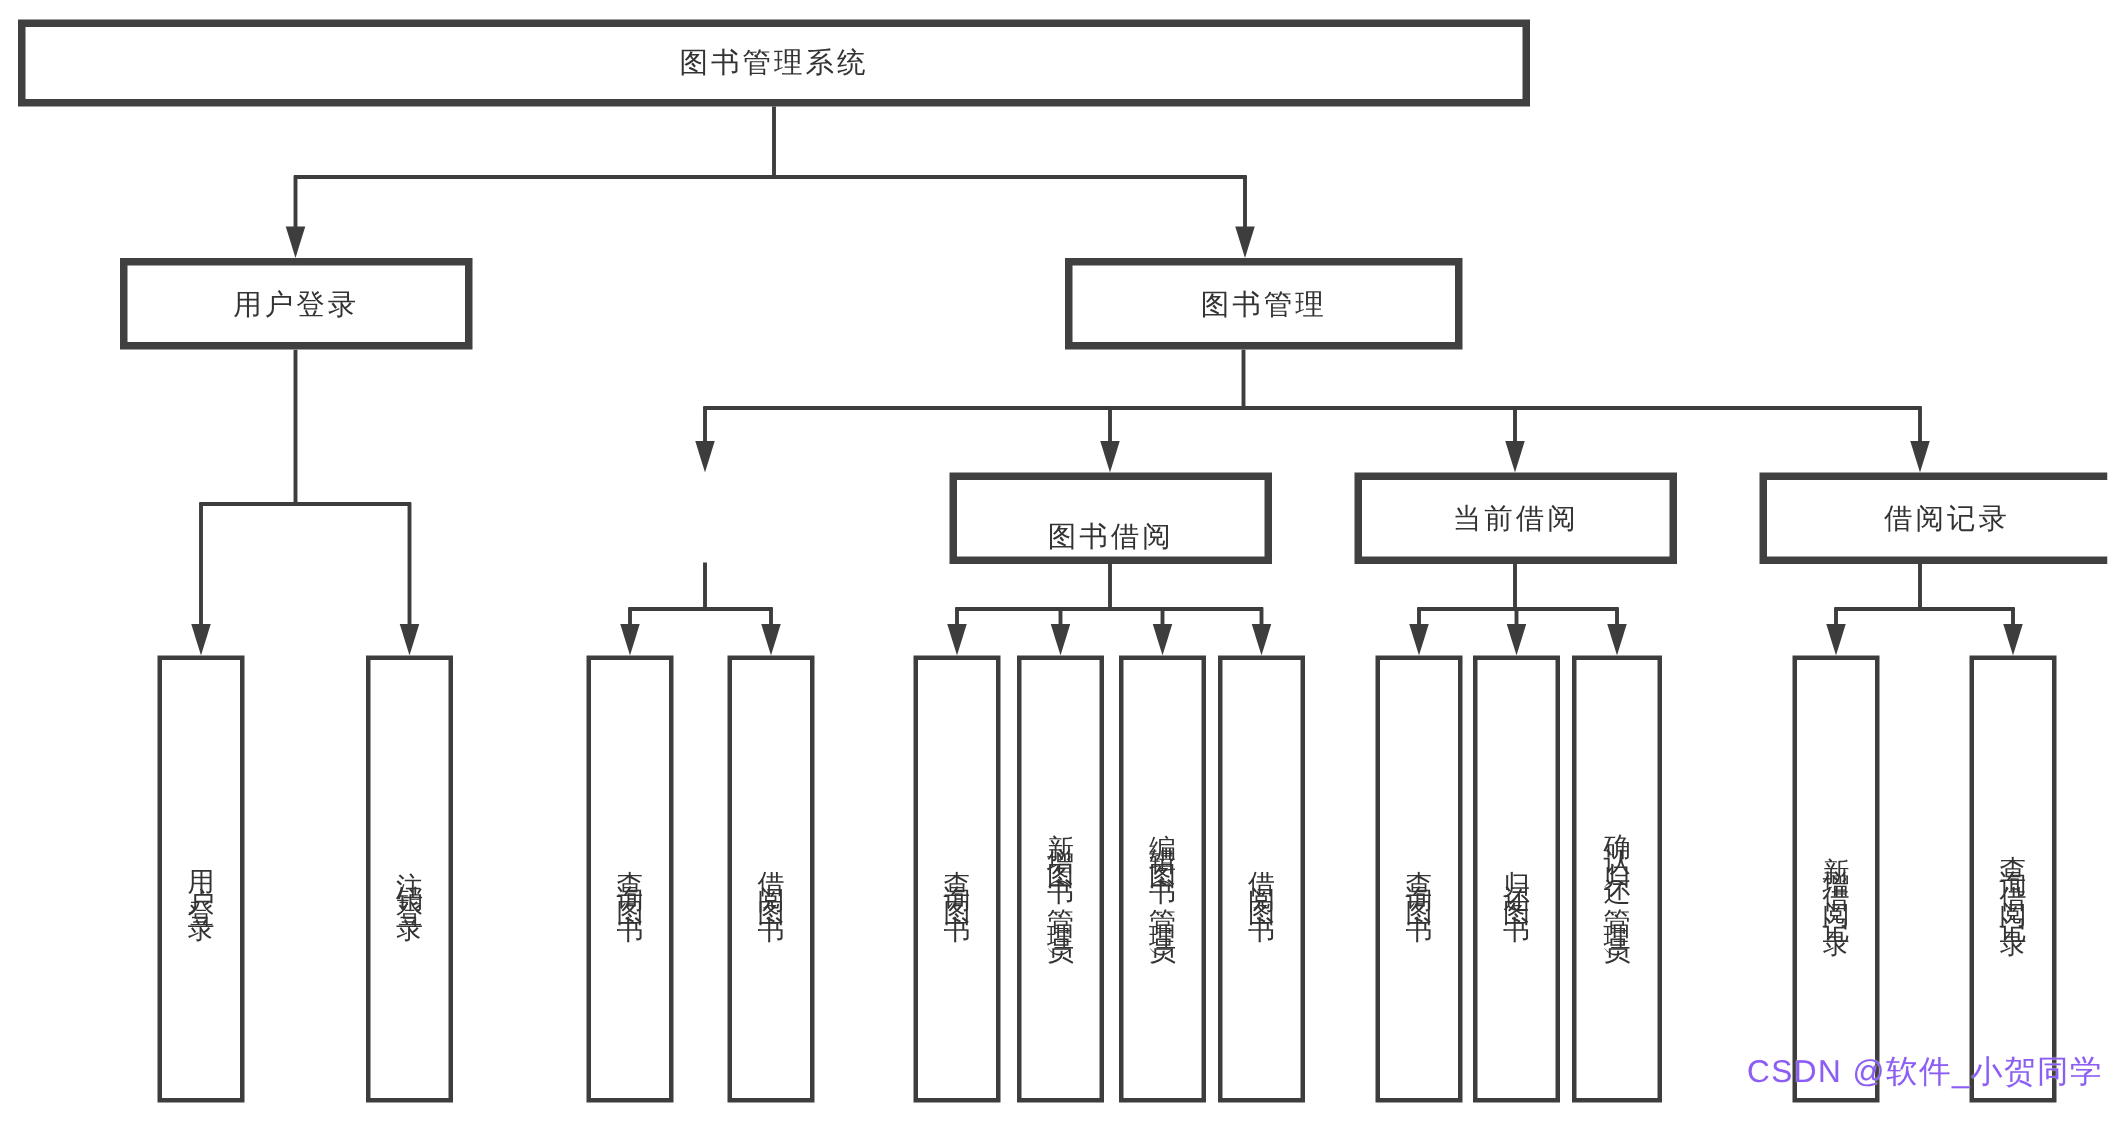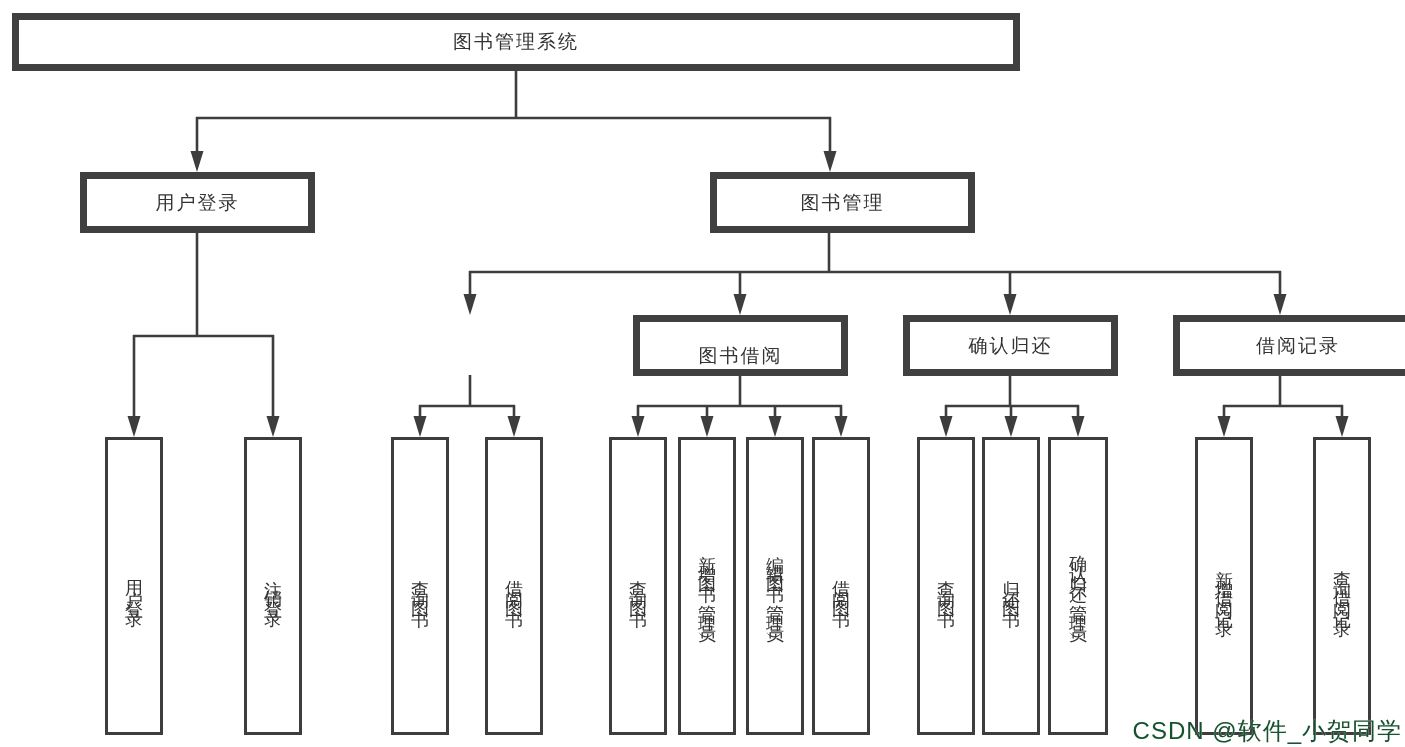--- a/index.html
+++ b/index.html
@@ -8,21 +8,21 @@
     width: 1405px;
     height: 747px;
     background: #ffffff;
     overflow: hidden;
     font-family: "Liberation Sans", "DejaVu Sans", sans-serif;
   }
   #wires { position: absolute; left: 0; top: 0; }
   .hbox {
     position: absolute;
     box-sizing: border-box;
-    border: 7px solid #404040;
+    border: 5px solid #404040;
     background: #ffffff;
     display: flex;
     align-items: center;
     justify-content: center;
     font-size: 19px;
     letter-spacing: 2px;
     color: #333333;
     white-space: nowrap;
   }
   .vbox {
@@ -37,23 +37,23 @@
     font-size: 18px;
     letter-spacing: 10px;
     color: #333333;
     line-height: 1;
   }
   
   .leaf { top: 437px; width: 58px; height: 298px; }
   .watermark {
     position: absolute;
     right: 3px;
-    bottom: 0;
-    font-size: 24px;
-    color: #14532d;
+    bottom: 19px;
+    font-size: 21px;
+    color: #8b5cf6;
     letter-spacing: 1px;
     text-shadow: 0 0 1px #e8e8e8;
     white-space: nowrap;
   }
 </style>
 </head>
 <body>
 
 <div id="canvas">
 
@@ -134,21 +134,21 @@
     <span>用户登录</span>
   </div>
   <div class="hbox" style="left:710px; top:172px; width:265px; height:61px;">
     <span>图书管理</span>
   </div>
 
   <div class="hbox" style="left:633px; top:315px; width:215px; height:61px;align-items:flex-end;">
     <span>图书借阅</span>
   </div>
   <div class="hbox" style="left:903px; top:315px; width:215px; height:61px;">
-    <span>确认归还</span>
+    <span>当前借阅</span>
   </div>
   <div class="hbox" style="left:1173px; top:315px; width:250px; height:61px;">
     <span>借阅记录</span>
   </div>
 
   <div class="vbox leaf" style="left:105px;">
     <span>用户登录</span>
   </div>
   <div class="vbox leaf" style="left:244px;">
     <span>注销登录</span>

